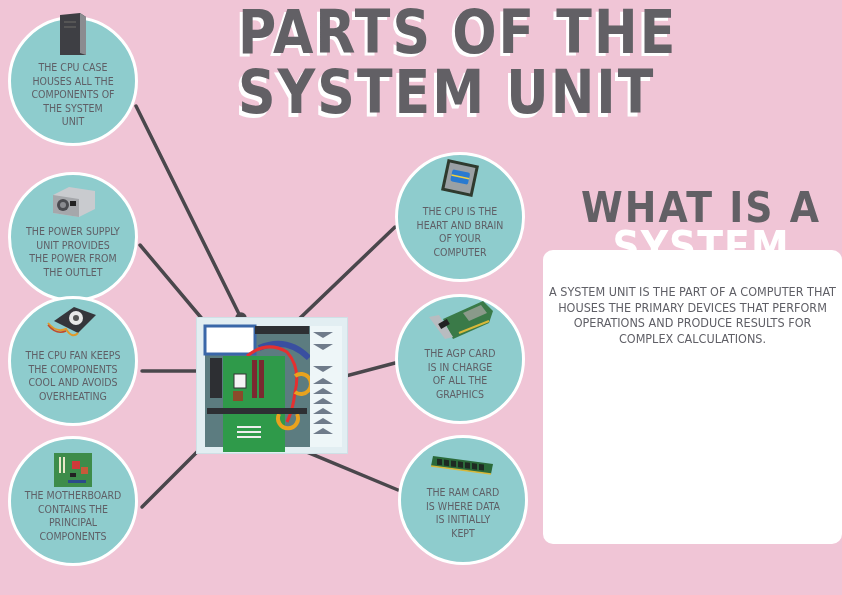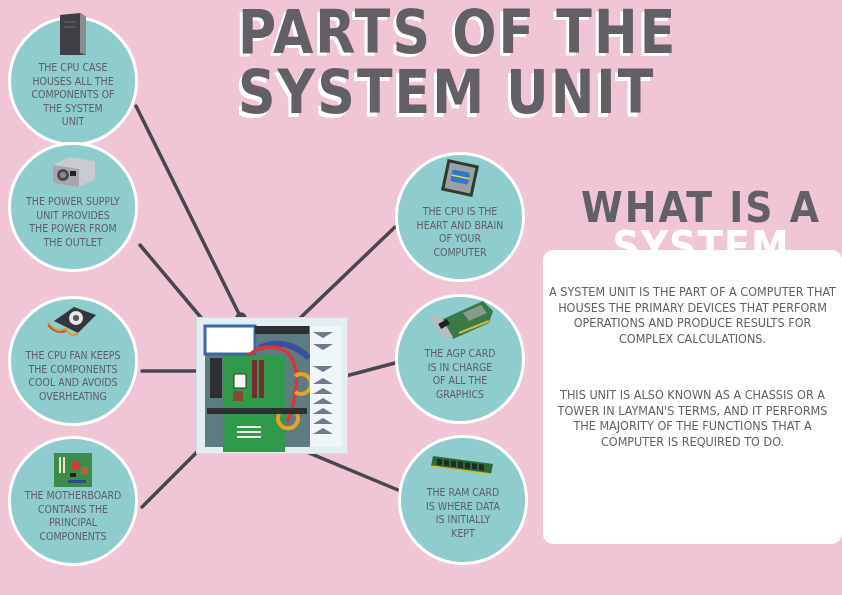--- a/index.html
+++ b/index.html
@@ -132,21 +132,21 @@
     </div>
     <div class="cap" style="top:42px;">
       <div>THE CPU CASE</div>
       <div>HOUSES ALL THE</div>
       <div>COMPONENTS OF</div>
       <div>THE SYSTEM</div>
       <div>UNIT</div>
     </div>
   </div>
 
-  <div class="circle" style="left:8px; top:142px;">
+  <div class="circle" style="left:8px; top:172px;">
     <div class="ico" style="top:10px;">
       <svg width="48" height="34" viewBox="0 0 48 34">
           <path d="M 4 10 L 20 2 L 46 6 L 46 24 L 30 32 L 4 28 Z" fill="#c9cbcf"></path>
           <path d="M 4 10 L 30 14 L 30 32 L 4 28 Z" fill="#a5a7ab"></path>
           <circle cx="14" cy="20" r="6" fill="#4a4b50"></circle>
           <circle cx="14" cy="20" r="3" fill="#8a8b90"></circle>
           <rect x="21" y="16" width="6" height="5" fill="#222"></rect>
         </svg>
     </div>
     <div class="cap" style="top:50px;">
@@ -256,16 +256,15 @@
     </div>
   </div>
 
   <h2 class="wq-title">
     <span class="l1">WHAT IS A</span>
     <span class="l2">SYSTEM UNIT?</span>
   </h2>
 
   <div class="info-card">
     <p class="p1">A SYSTEM UNIT IS THE PART OF A COMPUTER THAT HOUSES THE PRIMARY DEVICES THAT PERFORM OPERATIONS AND PRODUCE RESULTS FOR COMPLEX CALCULATIONS.</p>
-    <p class="p2">THIS UNIT IS ALSO KNOWN AS A CHASSIS OR A TOWER IN LAYMAN'S TERMS, AND IT PERFORMS THE MAJORITY OF THE FUNCTIONS THAT A COMPUTER IS REQUIRED TO DO.</p>
   </div>
 
 </div>
 
 </body></html>

